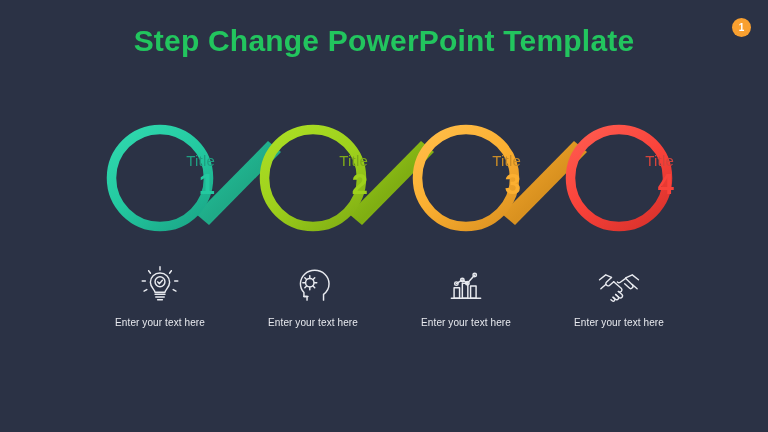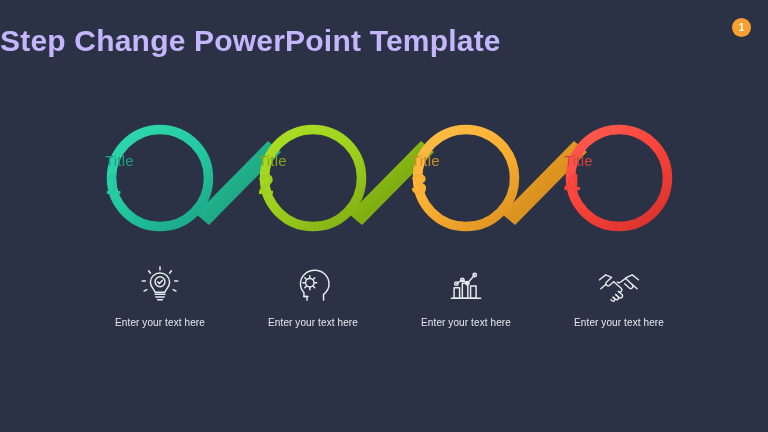--- a/index.html
+++ b/index.html
@@ -20,22 +20,22 @@
     inset: 0;
     background: #2b3245;
   }
 
   
   .slide-title {
     position: absolute;
     left: 0;
     top: 22px;
     width: 768px;
-    text-align: left;
-    color: #c4b5fd;
+    text-align: center;
+    color: #22c55e;
     font-size: 30px;
     font-weight: bold;
     letter-spacing: 0.2px;
     line-height: 38px;
     white-space: nowrap;
   }
 
   
   .page-badge {
     position: absolute;
@@ -61,21 +61,21 @@
     height: 432px;
   }
   .stage svg {
     display: block;
   }
 
   
   .ring-label {
     position: absolute;
     width: 110px;
-    text-align: left;
+    text-align: right;
     pointer-events: none;
   }
   .ring-label .t-word {
     display: block;
     font-size: 15px;
     font-weight: normal;
     line-height: 17px;
     letter-spacing: 0.2px;
   }
   .ring-label .t-num {

